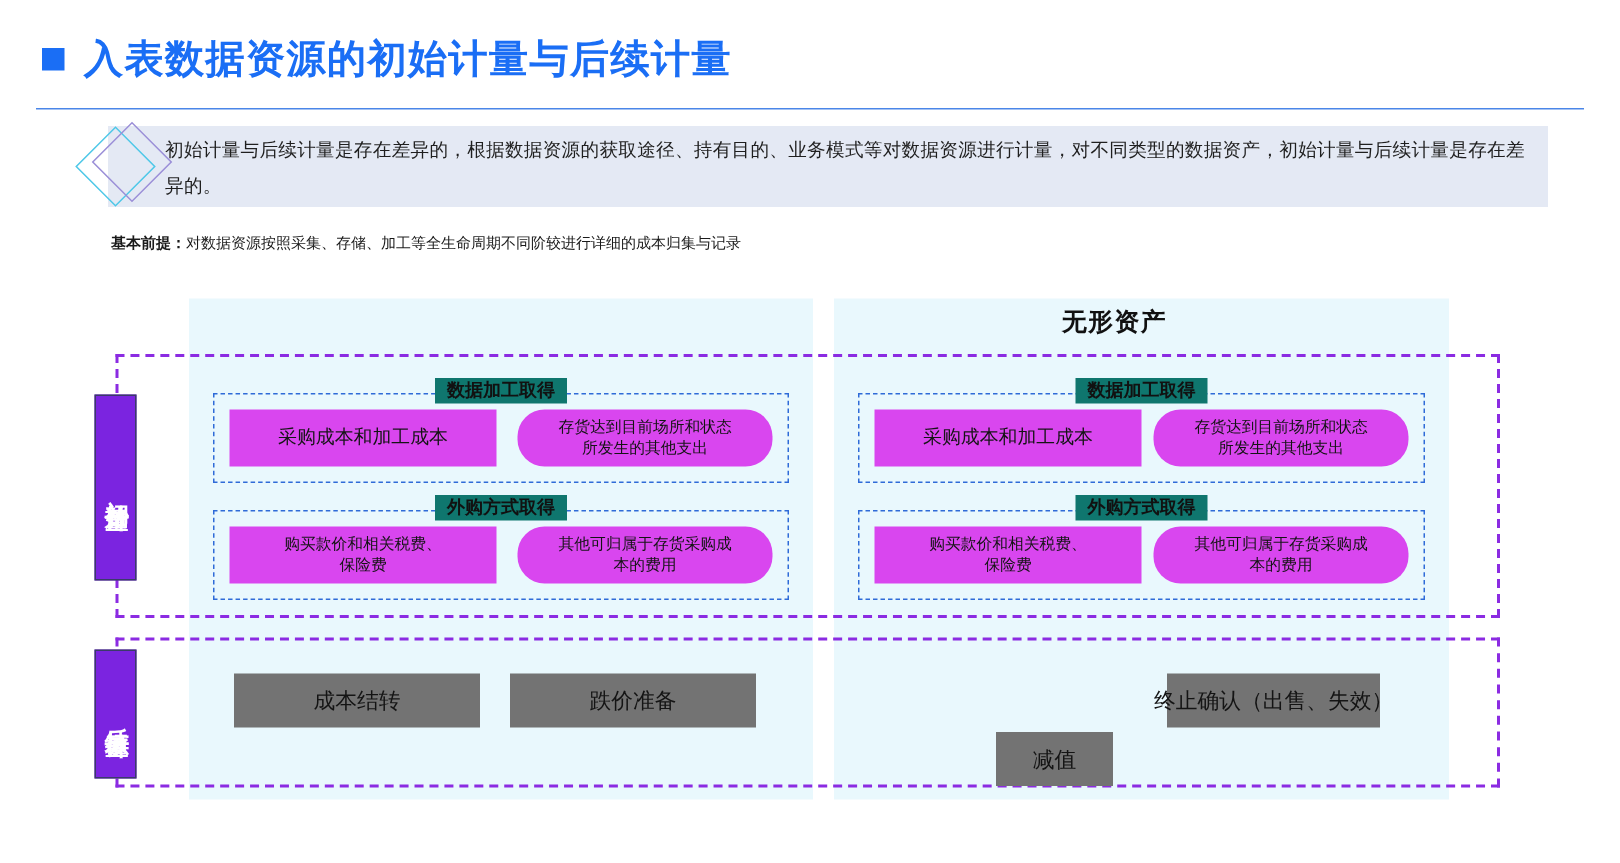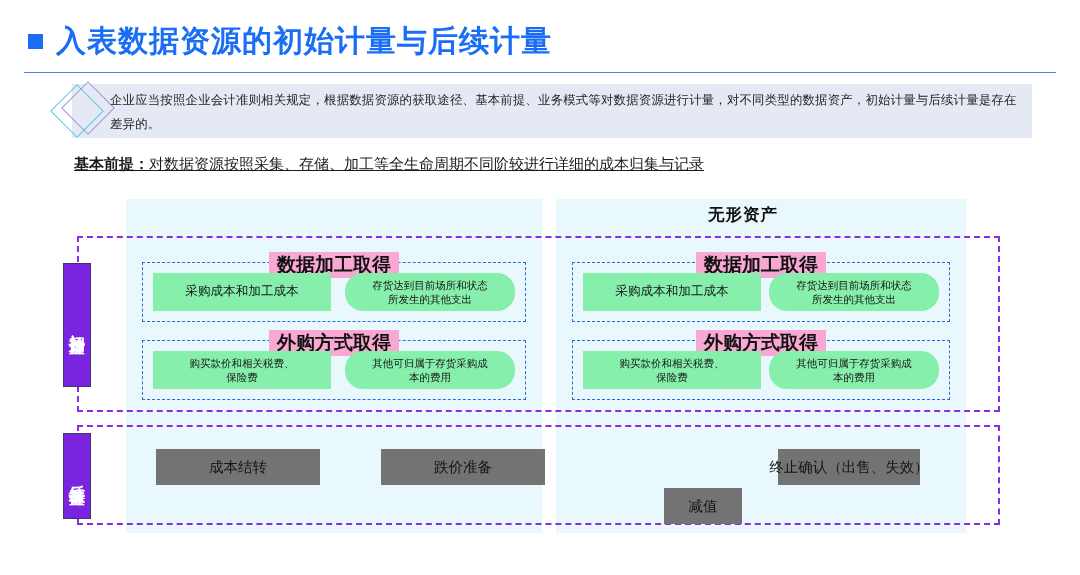--- a/index.html
+++ b/index.html
@@ -25,21 +25,21 @@
     align-items: center;
     gap: 13px;
   }
   .title-bullet {
     width: 15px;
     height: 15px;
     background: #1a6ef5;
     display: block;
   }
   .title-text {
-    font-size: 30px;
+    font-size: 26px;
     font-weight: bold;
     color: #1a6ef5;
     letter-spacing: 1px;
     line-height: 1;
     white-space: nowrap;
   }
   .title-rule {
     position: absolute;
     left: 24px;
     top: 72px;
@@ -90,24 +90,23 @@
     left: 19px;
     top: 9px;
     border: 1.6px solid #9b8fd8;
   }
 
   
   .premise {
     position: absolute;
     left: 74px;
     top: 155px;
-    font-size: 15px;
+    font-size: 10px;
     color: #1a1a1a;
     white-space: nowrap;
-    text-decoration: underline;
   }
   .premise b { font-weight: bold; }
 
   
   .diagram {
     position: absolute;
     left: 0;
     top: 190px;
     width: 1080px;
     height: 360px;
@@ -174,38 +173,38 @@
     position: absolute;
     border: 1.4px dashed #2f6bd8;
     box-sizing: border-box;
     height: 60px;
   }
   .subgroup-title {
     position: absolute;
     top: -11px;
     left: 50%;
     transform: translateX(-50%);
-    background: #f9a8d4;
+    background: #0f766e;
     padding: 0 8px;
-    font-size: 19px;
+    font-size: 12px;
     font-weight: bold;
     color: #111;
     white-space: nowrap;
   }
   .cellrow {
     position: absolute;
     inset: 0;
     display: flex;
     align-items: center;
     justify-content: space-between;
     padding: 0 10px;
     box-sizing: border-box;
   }
   .cell {
-    background: #86efac;
+    background: #d946ef;
     display: flex;
     align-items: center;
     justify-content: center;
     text-align: center;
     color: #141414;
     box-sizing: border-box;
     line-height: 1.38;
   }
 
   
@@ -228,40 +227,40 @@
     background: #737373;
     display: flex;
     align-items: center;
     justify-content: center;
     font-size: 14.5px;
     color: #141414;
     box-sizing: border-box;
     white-space: nowrap;
   }
   .subchip.s1 { left: 156px; top: 259px; width: 164px; height: 36px; }
-  .subchip.s2 { left: 340px; top: 259px; width: 164px; height: 36px; margin-left: 41px; }
+  .subchip.s2 { left: 340px; top: 259px; width: 164px; height: 36px; }
   .subchip.s3 { left: 590px; top: 259px; width: 78px;  height: 36px; }
   .subchip.s4 { left: 664px; top: 259px; width: 78px;  height: 36px; margin-top: 39px; }
   .subchip.s5 { left: 778px; top: 259px; width: 142px; height: 36px; }
 </style>
 </head>
 <body>
 
 <div class="title-row">
   <span class="title-bullet"></span>
   <span class="title-text">入表数据资源的初始计量与后续计量</span>
 </div>
 <div class="title-rule"></div>
 
 <div class="note-band"></div>
 <div class="diamond-wrap">
   <span class="diamond cyan"></span>
   <span class="diamond violet"></span>
 </div>
-<div class="note-text">企业应当按照企业会计准则相关规定，根据数据资源的获取途径、基本前提、业务模式等对数据资源进行计量，对不同类型的数据资产，初始计量与后续计量是存在差异的。</div>
+<div class="note-text">初始计量与后续计量是存在差异的，根据数据资源的获取途径、持有目的、业务模式等对数据资源进行计量，对不同类型的数据资产，初始计量与后续计量是存在差异的。</div>
 
 <div class="premise">
   <b>基本前提：</b><span>对数据资源按照采集、存储、加工等全生命周期不同阶较进行详细的成本归集与记录</span>
 </div>
 
 <div class="diagram">
 
   <div class="panel left"></div>
   <div class="panel right"></div>
 

